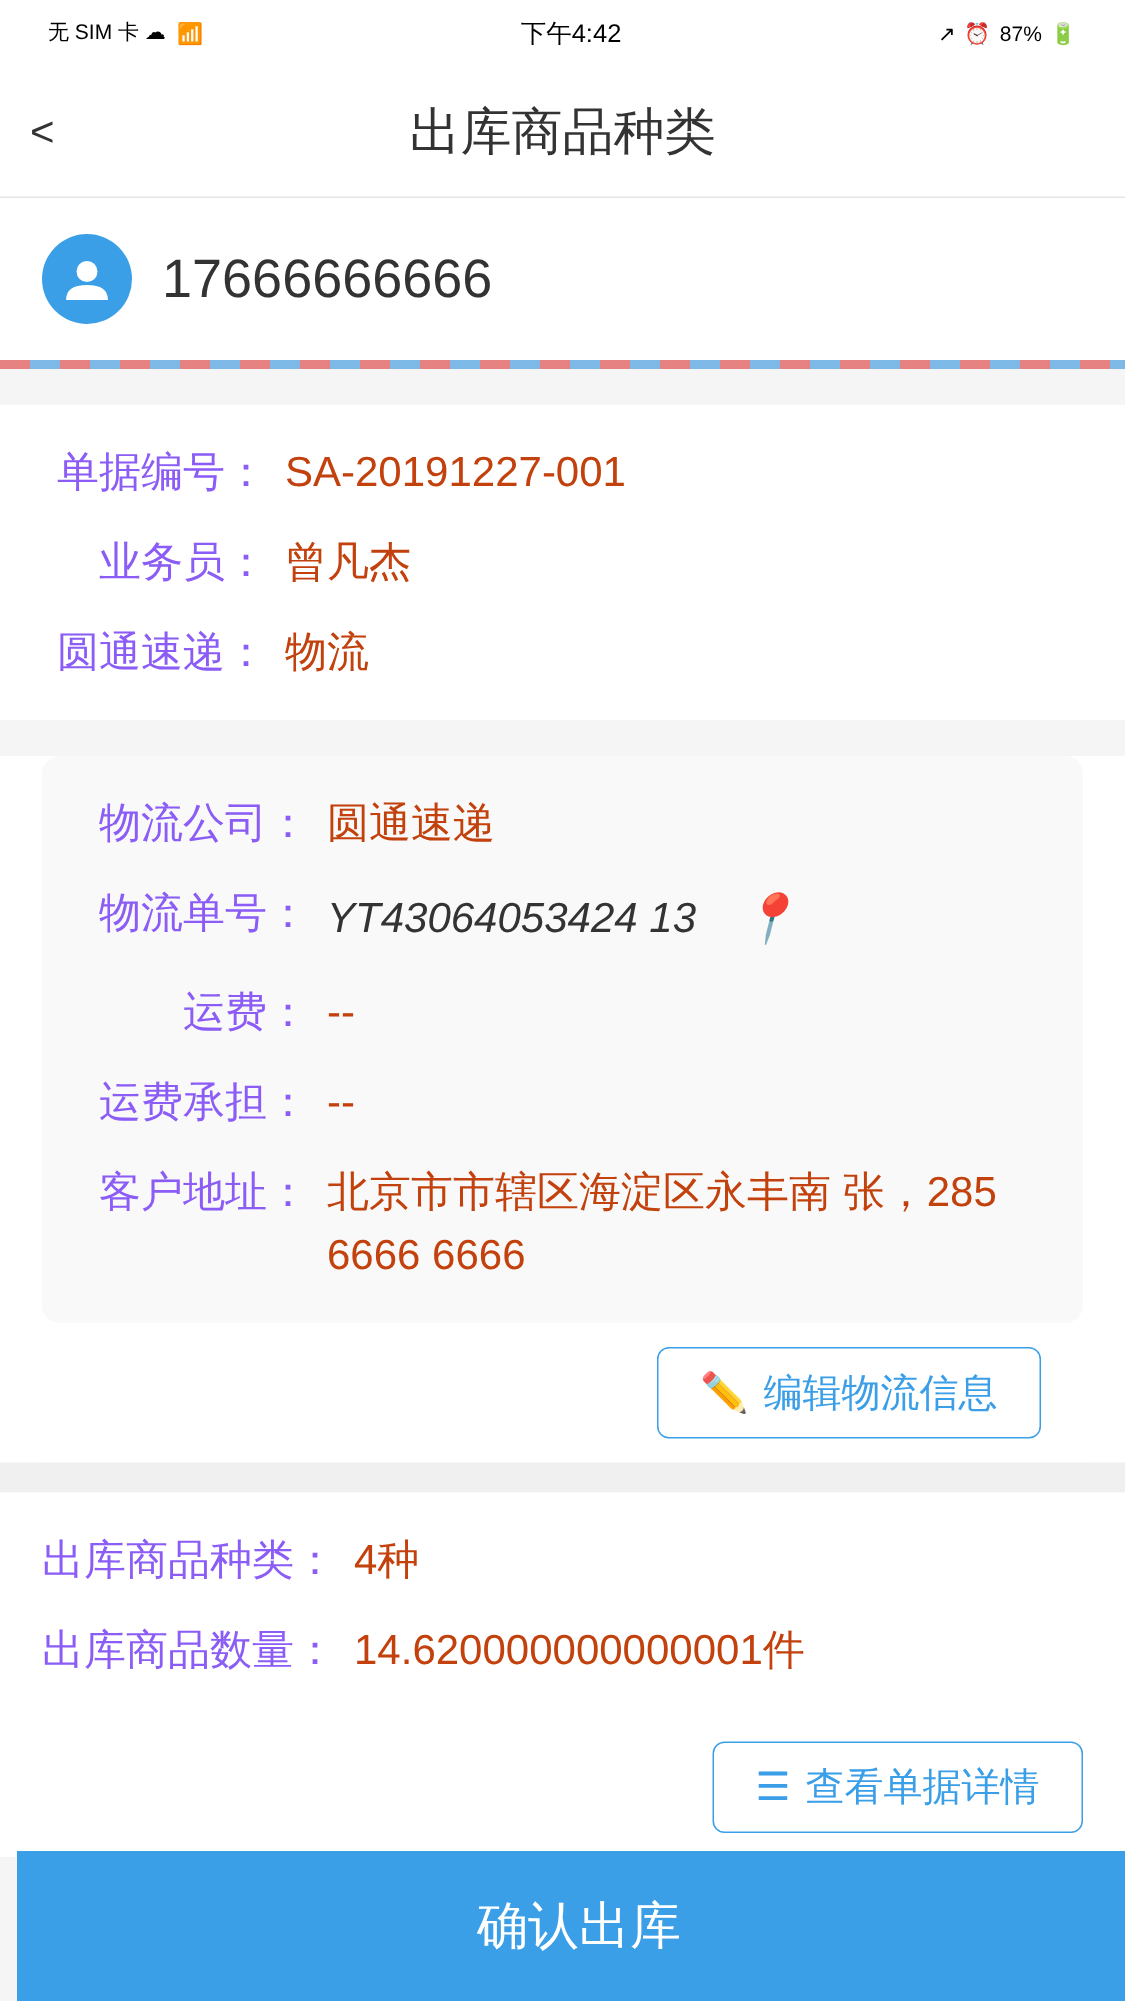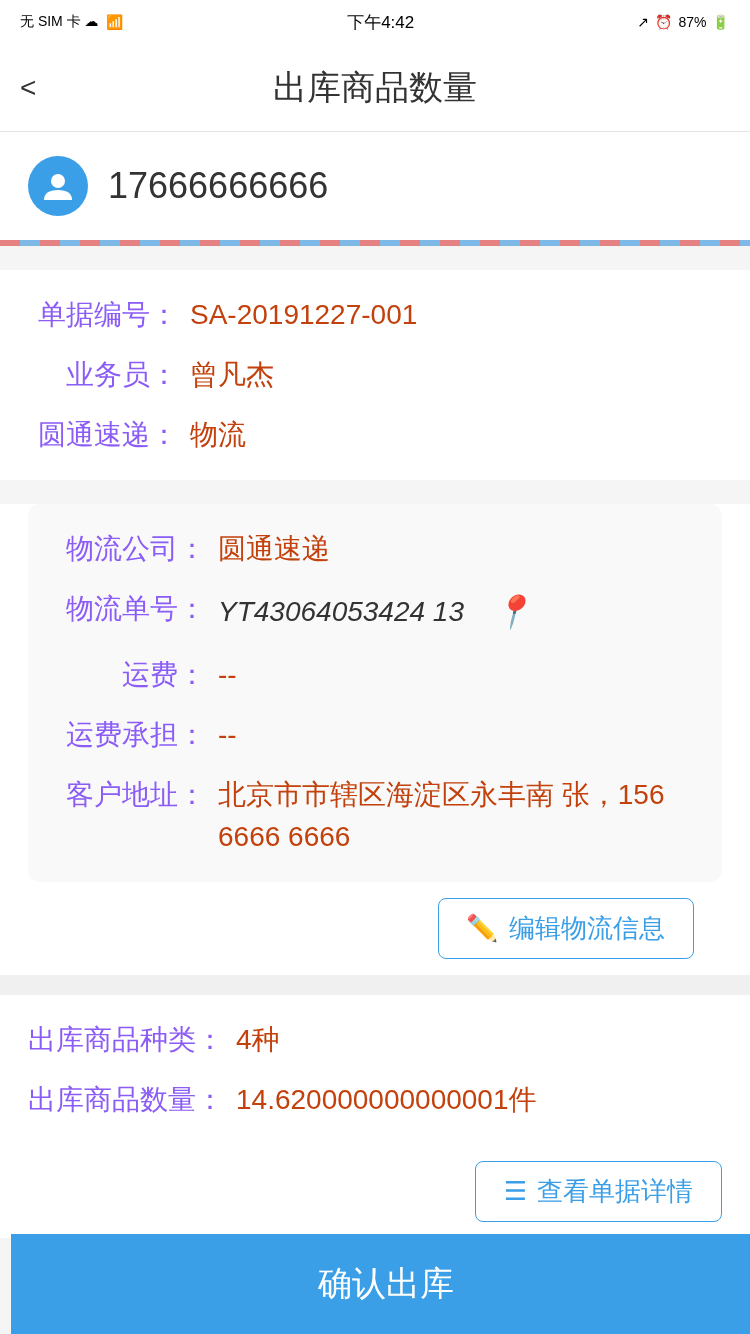--- a/index.html
+++ b/index.html
@@ -13,21 +13,21 @@
     }
 
     
     .status-bar {
       width: 750px;
       height: 44px;
       background: #fff;
       display: flex;
       align-items: center;
       justify-content: space-between;
-      padding: 0 20px;
+      padding: 0 32px;
       font-size: 14px;
       color: #000;
     }
     .status-left { display: flex; align-items: center; gap: 8px; font-size: 14px; }
     .status-center { font-size: 17px; font-weight: 500; }
     .status-right { display: flex; align-items: center; gap: 6px; font-size: 14px; }
 
     
     .nav-bar {
       width: 750px;
@@ -231,21 +231,21 @@
     <div class="status-right">
       <span>↗</span>
       <span>⏰</span>
       <span>87%</span>
       <span>🔋</span>
     </div>
   </div>
 
   <div class="nav-bar">
     <div class="nav-back">&lt;</div>
-    <div class="nav-title">出库商品数量</div>
+    <div class="nav-title">出库商品种类</div>
   </div>
 
   <div class="customer-header">
     <div class="avatar">
       <svg width="36" height="36" viewBox="0 0 36 36" fill="white">
         <circle cx="18" cy="13" r="7"></circle>
         <path d="M4 32 Q4 22 18 22 Q32 22 32 32"></path>
       </svg>
     </div>
     <div class="customer-phone">17666666666</div>
@@ -284,21 +284,21 @@
       <div class="info-row">
         <span class="info-label">运费：</span>
         <span class="info-value">--</span>
       </div>
       <div class="info-row">
         <span class="info-label">运费承担：</span>
         <span class="info-value">--</span>
       </div>
       <div class="info-row">
         <span class="info-label">客户地址：</span>
-        <span class="info-value">北京市市辖区海淀区永丰南  张，156 6666 6666</span>
+        <span class="info-value">北京市市辖区海淀区永丰南  张，285 6666 6666</span>
       </div>
     </div>
 
     <div class="edit-btn-container">
       <button class="edit-btn">
         <span>✏️</span>
         <span>编辑物流信息</span>
       </button>
     </div>
   </div>

